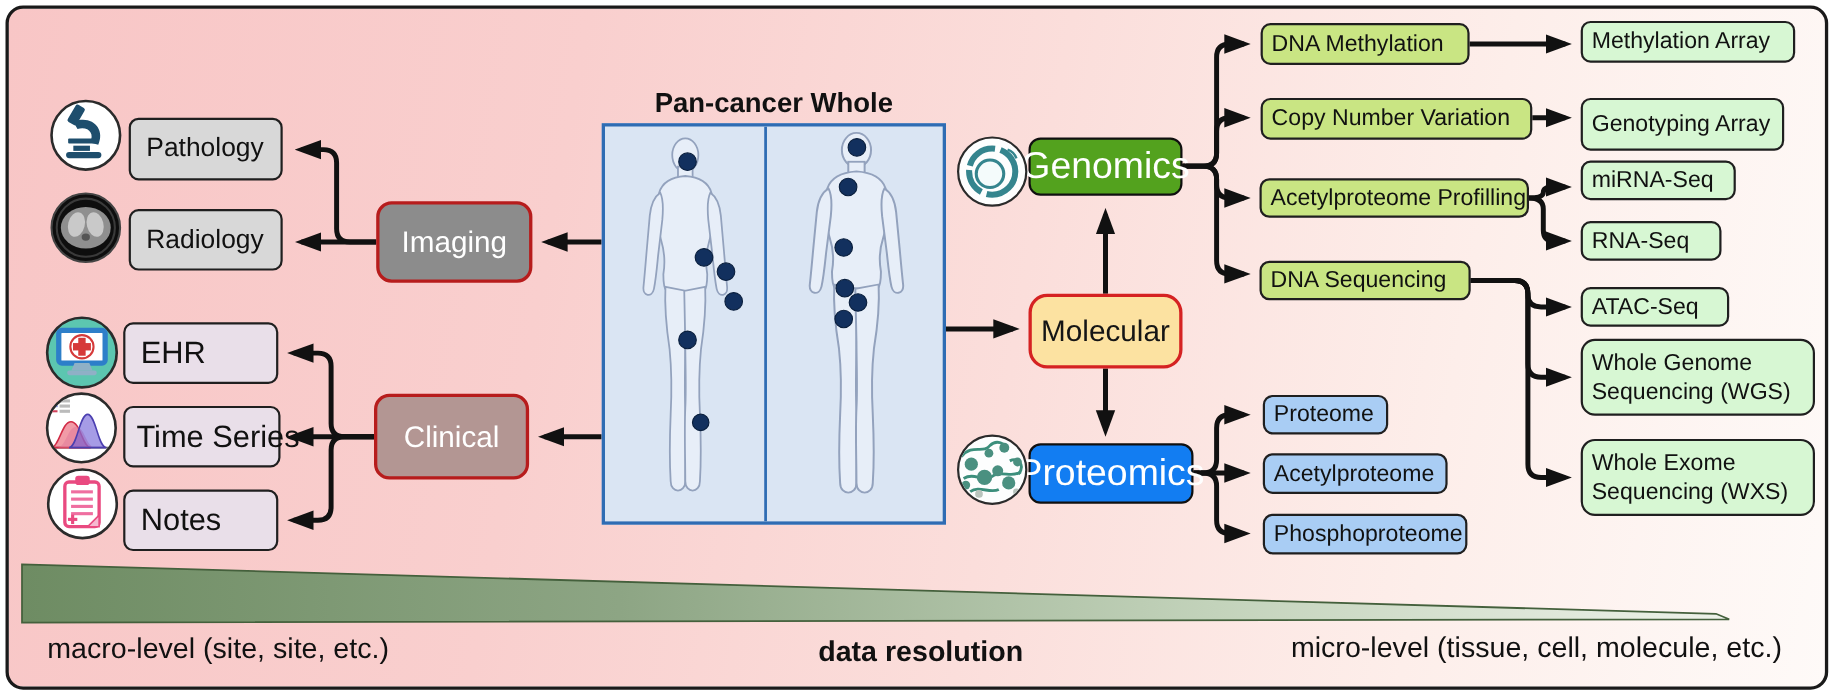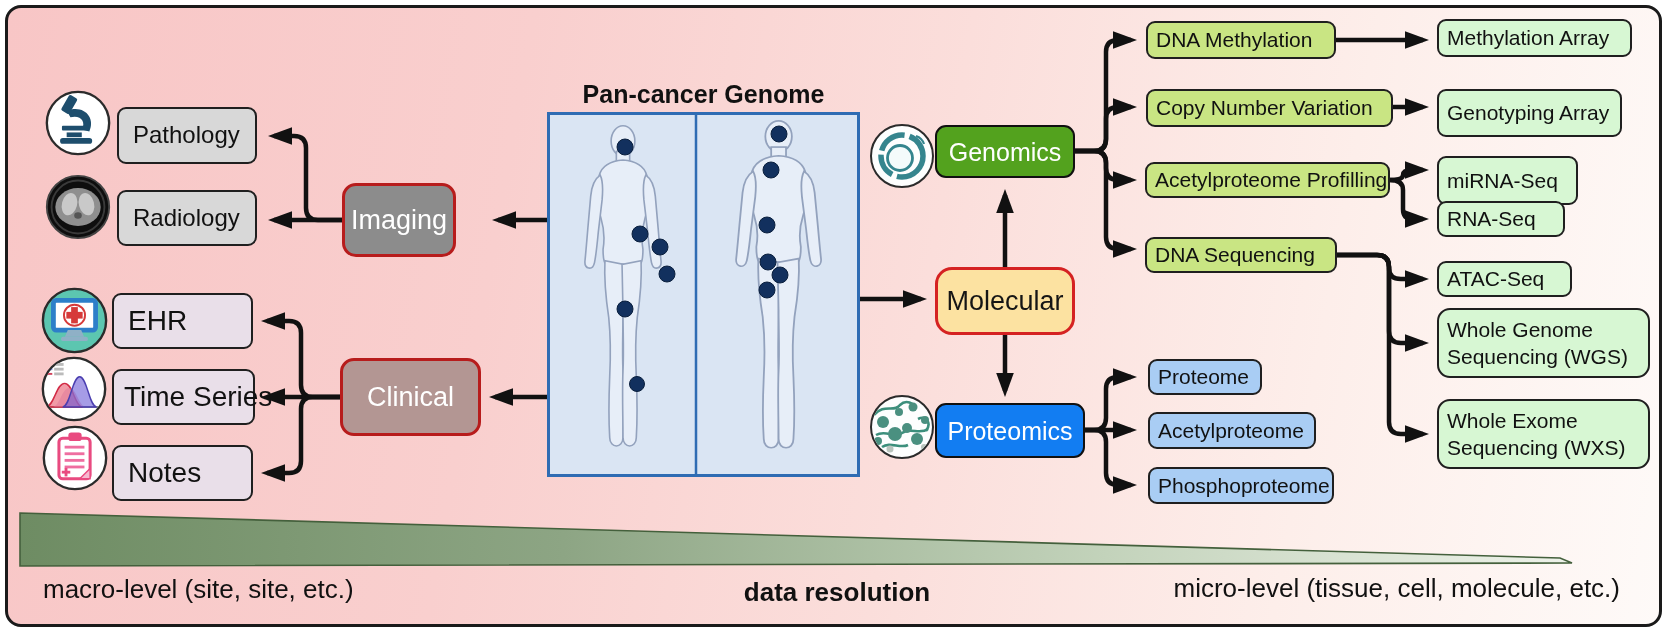--- a/index.html
+++ b/index.html
@@ -10,21 +10,21 @@
   .node{position:absolute;display:flex;align-items:center;box-sizing:border-box;
         border:2px solid #1f1f1f;border-radius:9px;font-size:21px;line-height:1.2;
         padding:0 6px 0 8px;white-space:nowrap;z-index:3;}
   .gray{background:#d8d8d8;font-size:24px;padding-left:14px;}
   .lav{background:#e9dfe9;font-size:28px;padding-left:14px;}
   .hub{justify-content:center;border-width:3px;border-color:#b71c1c;border-radius:14px;
        color:#fff;font-size:27px;padding:0;}
   .imaging{background:#8c8c8c;}
   .clinical{background:#b39693;}
   .molecular{background:#fce2a1;border-color:#d52222;color:#151515;border-radius:17px;}
-  .omics{justify-content:center;color:#fff;font-size:25px;border-width:2.5px;border-color:#101010;border-radius:11px;padding:0;}
+  .omics{justify-content:center;color:#fff;font-size:34px;border-width:2.5px;border-color:#101010;border-radius:11px;padding:0;}
   .genomics{background:#53a21e;}
   .proteomics{background:#127eF2;background:#127df2;}
   .lvl2{background:#c9e583;}
   .mint{background:#d7f7d3;}
   .mint.two{white-space:normal;border-radius:13px;line-height:1.3;}
   .blu2{background:#a9cdf4;}
   .icn{position:absolute;z-index:4;}
   .cap{position:absolute;z-index:5;font-size:26px;}
   .title{font-weight:bold;font-size:25px;text-align:center;}
 </style>
@@ -69,21 +69,21 @@
       <path d="M1390,180 Q1403,180 1403,190 V209 Q1403,219 1412,219 H1423"></path>
       <path d="M1337,255 H1377 Q1389,255 1389,267 V268 Q1389,279 1401,279 H1423"></path>
       <path d="M1337,255 H1377 Q1389,255 1389,267 V331 Q1389,343 1401,343 H1423"></path>
       <path d="M1337,255 H1377 Q1389,255 1389,267 V422 Q1389,434 1401,434 H1423"></path>
       <path d="M1085,430 H1094 Q1106,430 1106,418 V389 Q1106,377 1118,377 H1131"></path>
       <path d="M1085,430 H1131"></path>
       <path d="M1085,430 H1094 Q1106,430 1106,442 V473 Q1106,485 1118,485 H1131"></path>
     </g>
   </svg>
 
-  <div class="cap title" style="left:547px;top:80px;width:313px;">Pan-cancer Genome</div>
+  <div class="cap title" style="left:547px;top:80px;width:313px;">Pan-cancer Whole</div>
 
   <div style="position:absolute;left:547px;top:112px;width:313px;height:365px;background:#dae5f3;
               border:3px solid #2f6cb3;box-sizing:border-box;z-index:2;">
     <svg width="307" height="359" viewBox="0 0 307 359" style="display:block;">
       <defs>
         <g id="human" stroke="#93a2bd" stroke-width="1.7" fill="#e7eef8">
           <ellipse cx="60" cy="20" rx="12.5" ry="16"></ellipse>
           <rect x="53" y="31" width="14" height="13"></rect>
           <path d="M60,40 C47,41 38,46 35,56 C31,70 33,88 37,102 C40,112 41,122 39,134 C39,142 40,148 42,150 L78,150 C80,148 81,142 81,134 C79,122 80,112 83,102 C87,88 89,70 85,56 C82,46 73,41 60,40 Z"></path>
           <path d="M36,56 C30,60 27,68 26,78 L23,112 C22,124 21,136 20,146 C19,155 28,157 30,148 C32,138 33,126 34,116 L38,82 C39,71 39,62 36,56 Z"></path>
@@ -111,21 +111,21 @@
       </g>
     </svg>
   </div>
 
   <div class="node gray" style="left:117px;top:107px;width:140px;height:57px;">
       <span>Pathology</span>
     </div>
   <div class="node gray" style="left:117px;top:190px;width:140px;height:56px;">
       <span>Radiology</span>
     </div>
-  <div class="node hub imaging" style="left:342px;top:183px;width:114px;height:74px;">
+  <div class="node hub imaging" style="left:342px;top:183px;width:142px;height:74px;">
       <span>Imaging</span>
     </div>
   <div class="node lav" style="left:112px;top:293px;width:141px;height:56px;">
       <span>EHR</span>
     </div>
   <div class="node lav" style="left:112px;top:369px;width:143px;height:56px;padding-left:10px;">
       <span>Time Series</span>
     </div>
   <div class="node lav" style="left:112px;top:445px;width:141px;height:56px;">
       <span>Notes</span>
@@ -156,21 +156,21 @@
   <div class="node lvl2" style="left:1145px;top:237px;width:192px;height:36px;">
       <span>DNA Sequencing</span>
     </div>
 
   <div class="node mint" style="left:1437px;top:19px;width:195px;height:38px;">
       <span>Methylation Array</span>
     </div>
   <div class="node mint" style="left:1437px;top:89px;width:185px;height:48px;">
       <span>Genotyping Array</span>
     </div>
-  <div class="node mint" style="left:1437px;top:156px;width:141px;height:49px;">
+  <div class="node mint" style="left:1437px;top:146px;width:141px;height:36px;">
       <span>miRNA-Seq</span>
     </div>
   <div class="node mint" style="left:1437px;top:201px;width:128px;height:36px;">
       <span>RNA-Seq</span>
     </div>
   <div class="node mint" style="left:1437px;top:261px;width:135px;height:36px;">
       <span>ATAC-Seq</span>
     </div>
   <div class="node mint two" style="left:1437px;top:308px;width:213px;height:70px;">
       <span>Whole Genome Sequencing (WGS)</span>

